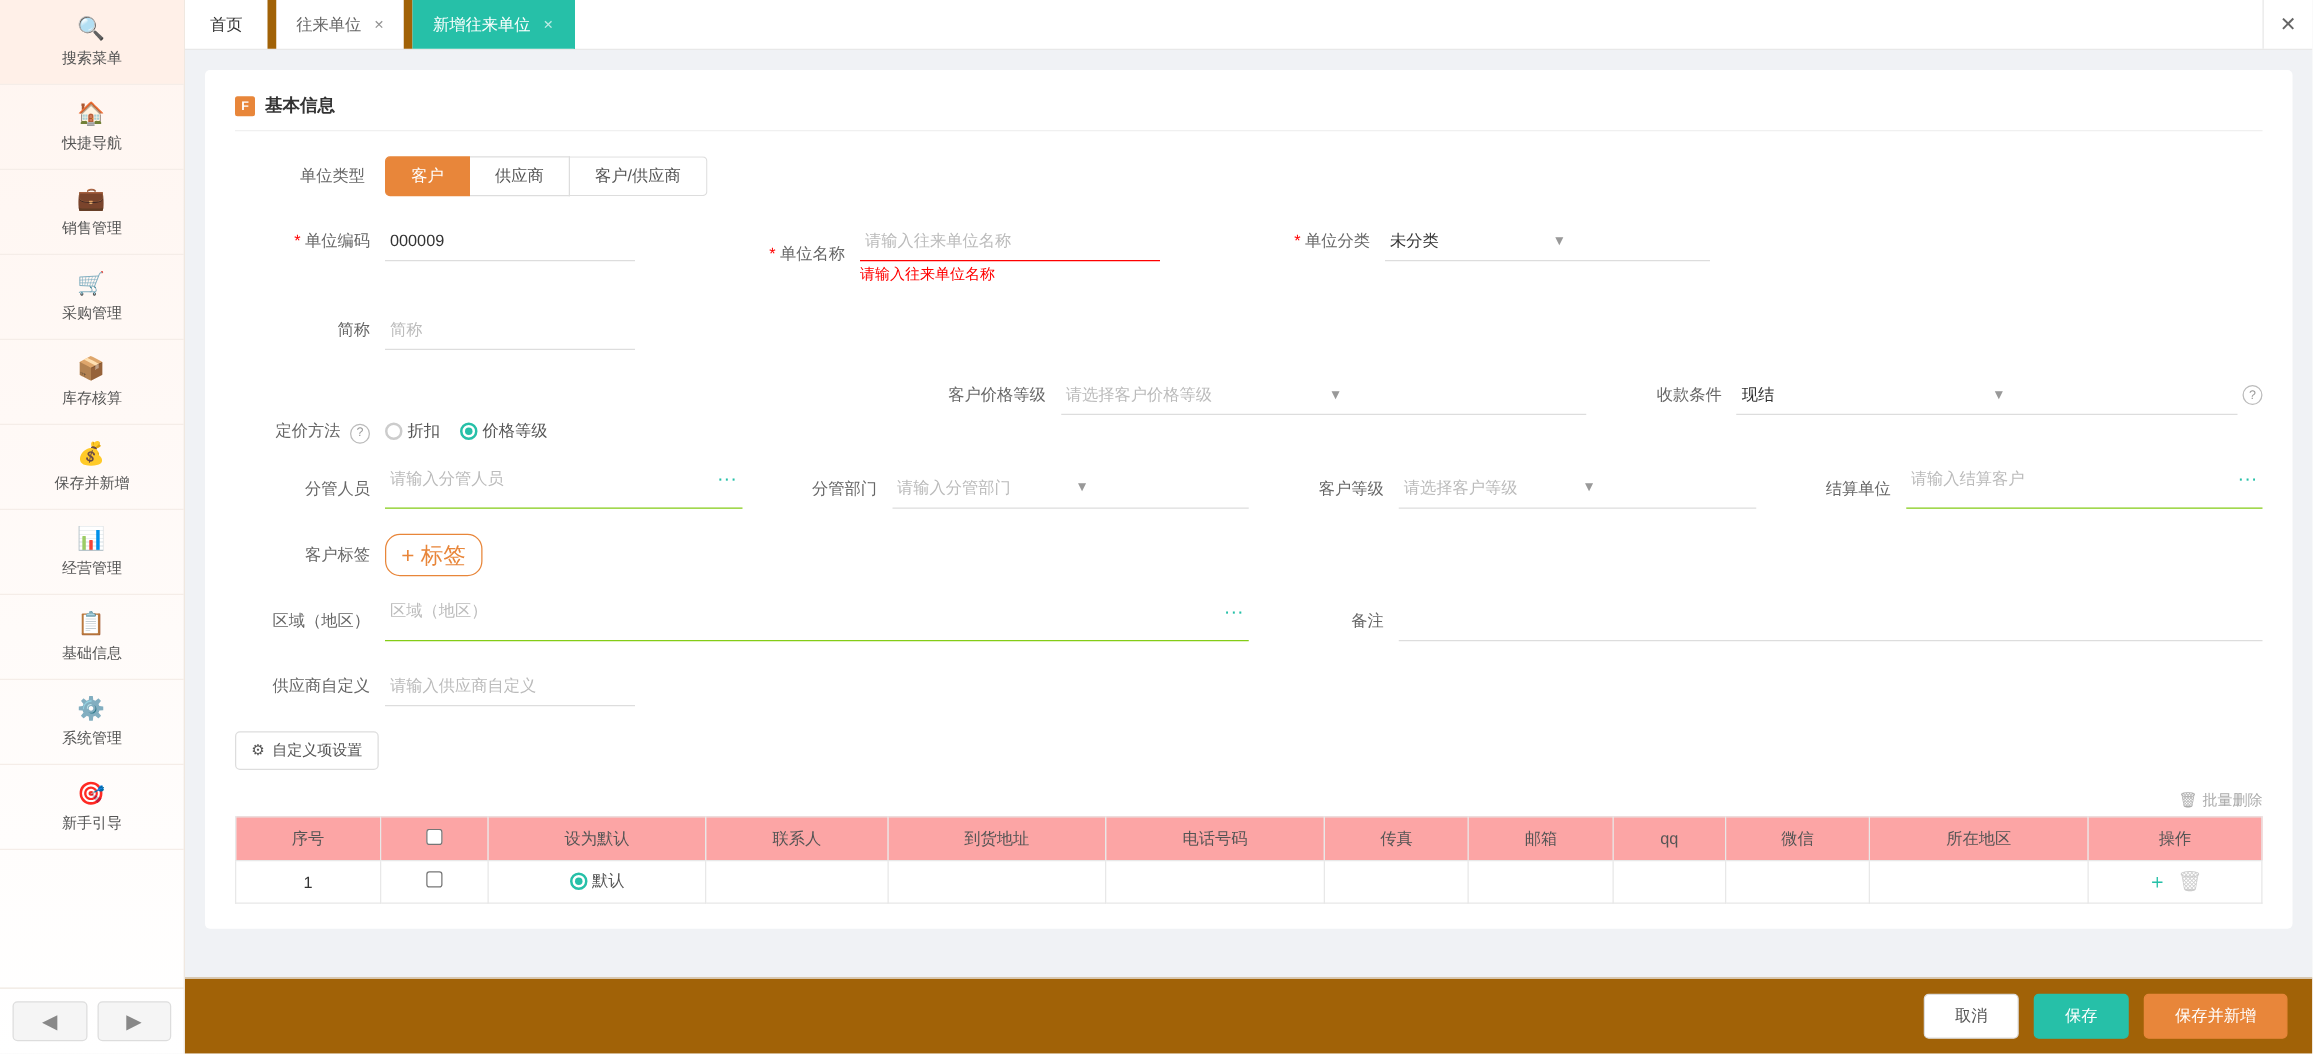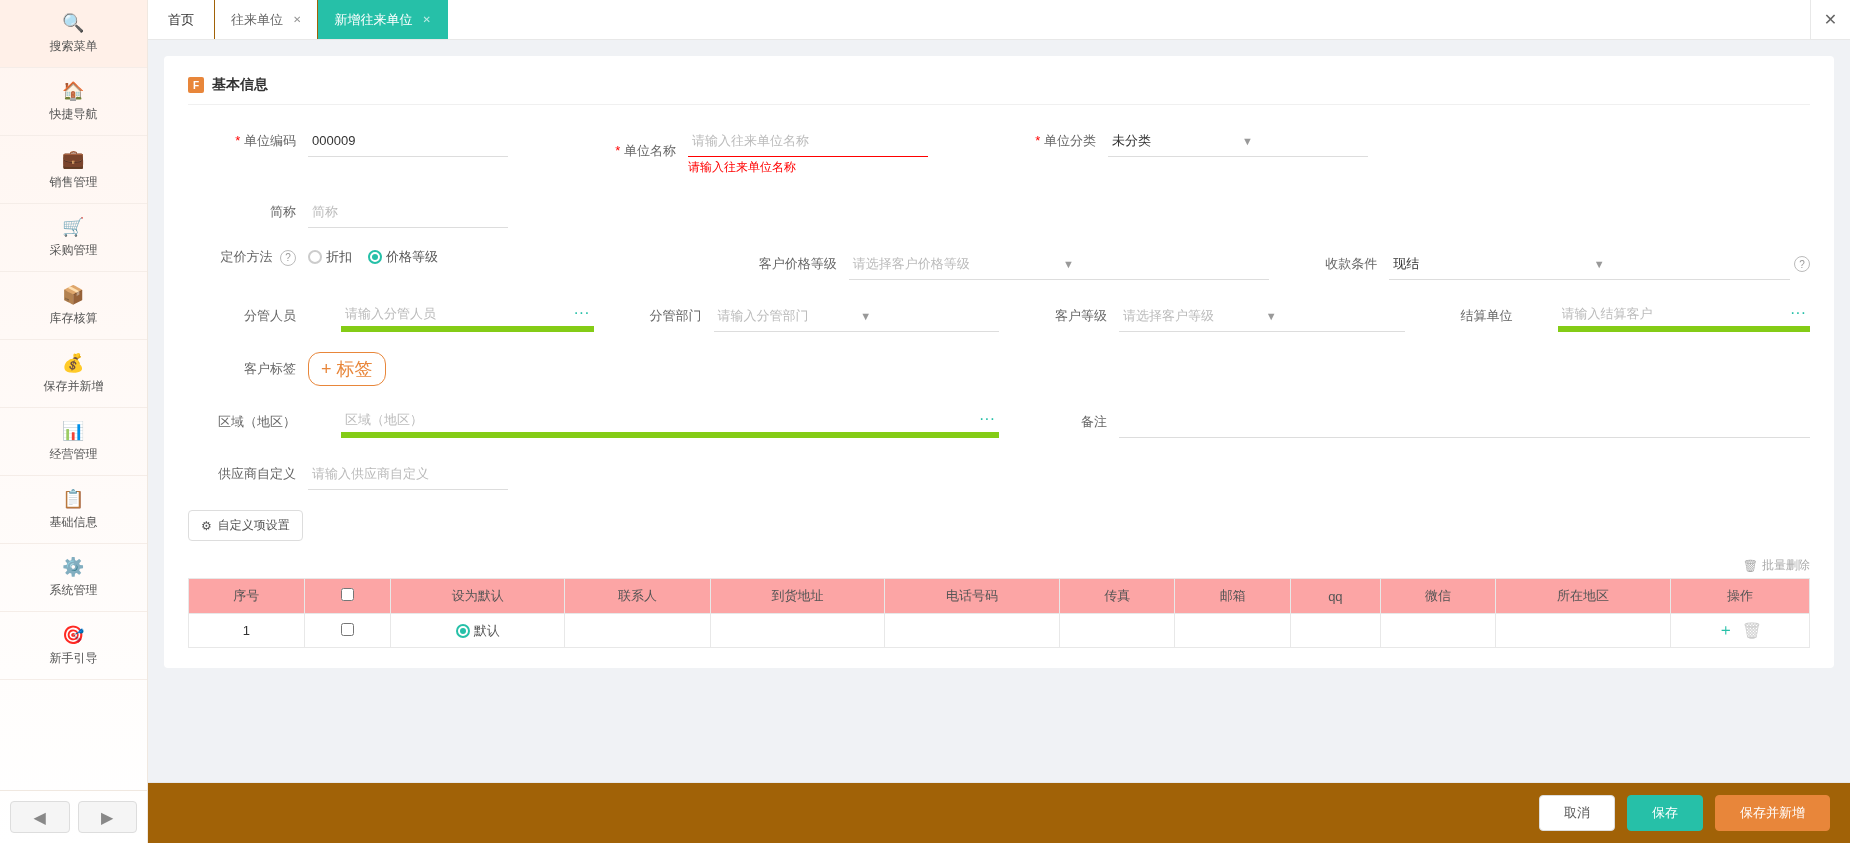--- a/index.html
+++ b/index.html
@@ -66,21 +66,21 @@
       height: 40px;
       position: relative;
     }
     .tab {
       display: flex;
       align-items: center;
       padding: 0 16px;
       cursor: pointer;
       font-size: 13px;
       color: #666;
-      border-right: 1px solid #a16207;
+      border-right: 7px solid #a16207;
       gap: 6px;
       white-space: nowrap;
     }
     .tab:first-child { color: #333; padding: 0 20px; }
     .tab.active {
       background: #26c0a8;
       color: #fff;
       border-right: 1px solid #26c0a8;
     }
     .tab-close {
@@ -263,24 +263,23 @@
       width: 6px;
       height: 6px;
       border-radius: 50%;
       background: #26c0a8;
     }
 
     
     .input-with-more {
       flex: 1;
       display: flex;
-      align-items: center;
-      border-bottom: 6px solid #84cc16;
+      align-items: flex-start;
+      border-bottom: 1px solid #84cc16;
       height: 32px;
-      margin-left: 33px;
     }
     .input-with-more input {
       flex: 1;
       border: none;
       outline: none;
       font-size: 13px;
       color: #333;
       background: transparent;
       padding: 0 4px;
     }
@@ -483,20 +482,26 @@
   </div>
 
   <div class="content-area">
     <div class="form-card">
 
       <div class="section-title">
         <div class="section-title-icon">F</div>
         <span>基本信息</span>
       </div>
 
+      <div class="unit-type-row">
+        <div class="unit-type-label">单位类型</div>
+        <button class="type-btn active">客户</button>
+        <button class="type-btn">供应商</button>
+        <button class="type-btn">客户/供应商</button>
+      </div>
 
       <div class="form-row">
 
         <div class="form-field" style="max-width: 380px;">
           <div class="field-label required">单位编码</div>
           <input class="field-input" type="text" value="000009" style="max-width: 200px;">
         </div>
 
         <div class="form-field" style="max-width: 420px; flex-direction: column; align-items: flex-start;">
           <div style="display:flex; align-items: center; width: 100%;">
@@ -519,21 +524,21 @@
 
       <div class="form-row">
         <div class="form-field" style="max-width: 380px;">
           <div class="field-label">简称</div>
           <input class="field-input" type="text" style="max-width: 200px;" placeholder="简称">
         </div>
       </div>
 
       <div class="form-row">
 
-        <div class="form-field" style="min-width: 320px;">
+        <div class="form-field" style="min-width: 320px; margin-top: 36px;">
           <div class="field-label">
             <span>定价方法</span>
             <span class="info-icon">?</span>
           </div>
           <div class="radio-group">
             <div class="radio-item">
               <div class="radio-circle"></div>
               <span>折扣</span>
             </div>
             <div class="radio-item">

